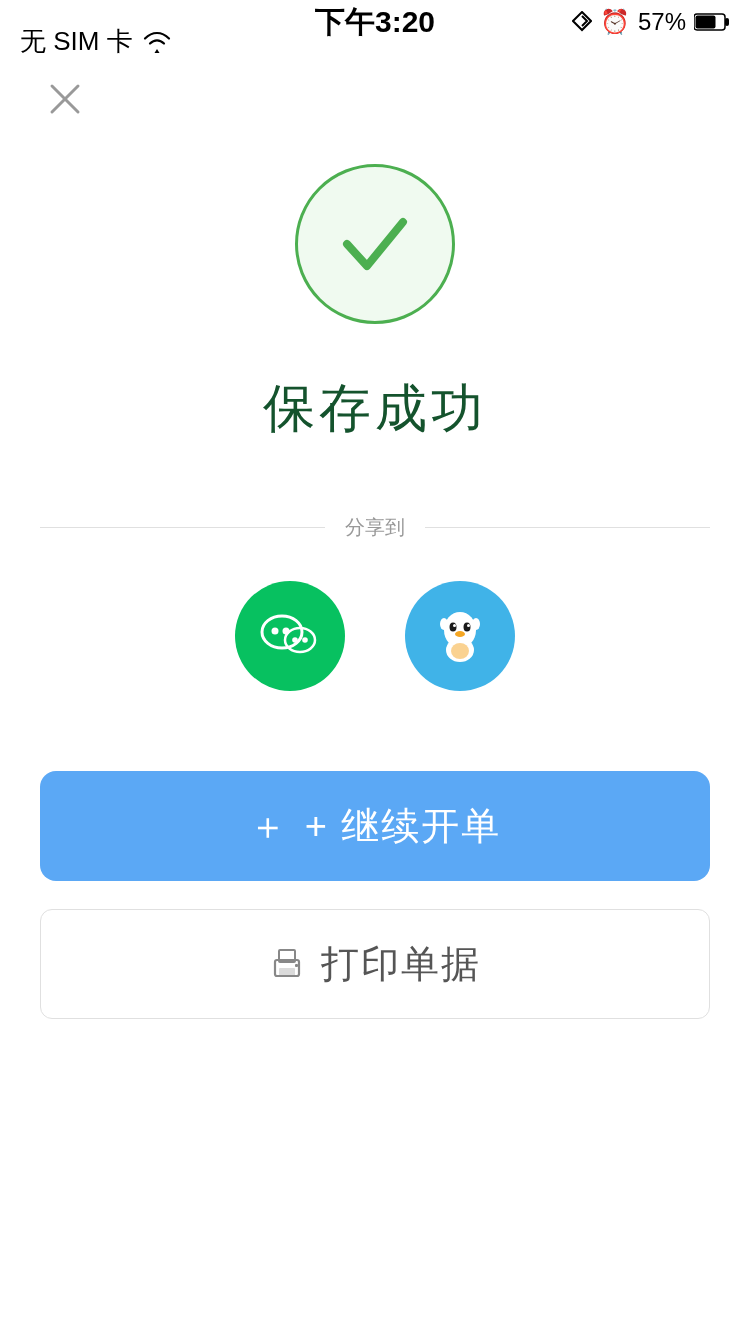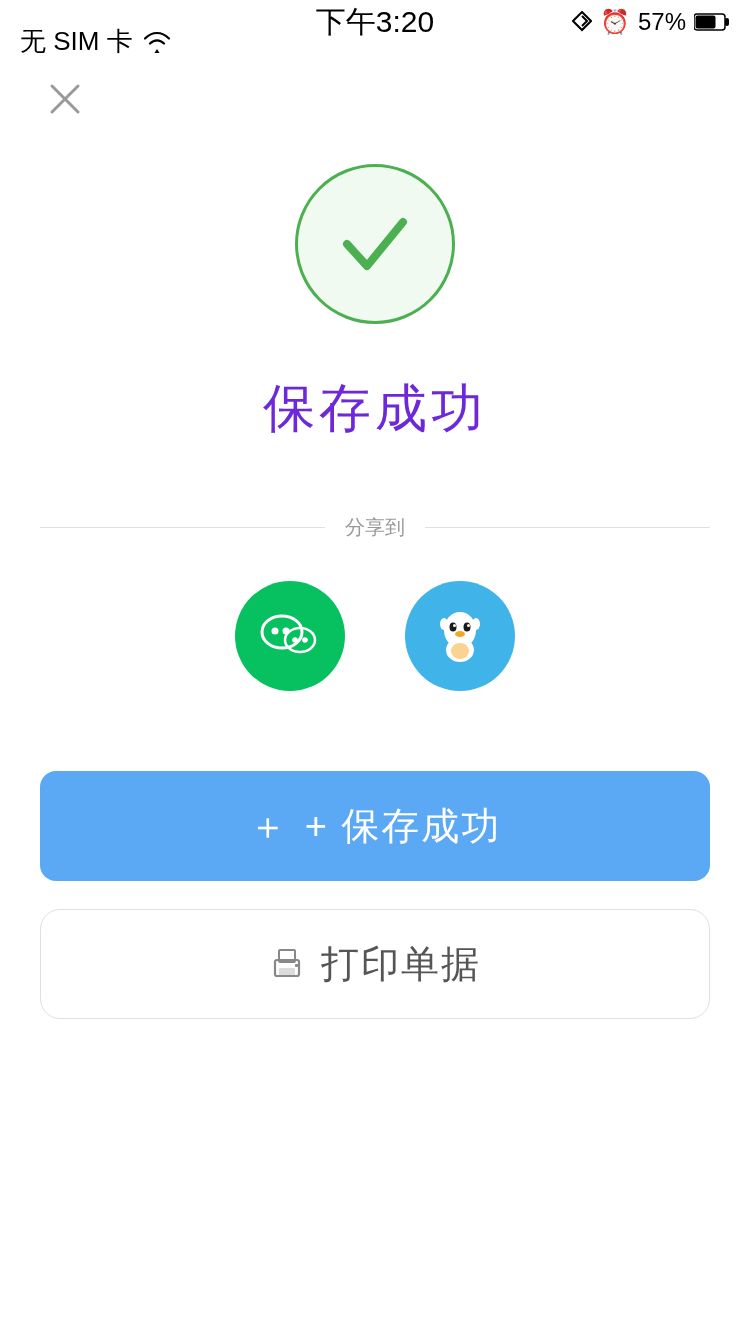--- a/index.html
+++ b/index.html
@@ -28,21 +28,21 @@
     .status-left {
       display: flex;
       align-items: center;
       gap: 10px;
       font-size: 26px;
       font-weight: 500;
       margin-top: 39px;
     }
     .status-center {
       font-size: 30px;
-      font-weight: 400;
+      font-weight: 700;
       position: absolute;
       left: 50%;
       transform: translateX(-50%);
     }
     .status-right {
       display: flex;
       align-items: center;
       gap: 8px;
       font-size: 24px;
     }
@@ -82,21 +82,21 @@
       justify-content: center;
       margin-bottom: 50px;
     }
     .check-circle svg {
       width: 80px;
       height: 80px;
     }
     .success-title {
       font-size: 52px;
       font-weight: 500;
-      color: #6d28d9;
+      color: #14532d;
       letter-spacing: 4px;
       text-align: center;
     }
 
     
     .share-section {
       width: 100%;
       padding: 0 40px;
       margin-top: 20px;
     }
@@ -153,21 +153,21 @@
       justify-content: center;
       gap: 16px;
       cursor: pointer;
       letter-spacing: 2px;
     }
     .btn-secondary {
       width: 100%;
       height: 110px;
       background: #fff;
       border: 1.5px solid #e0e0e0;
-      border-radius: 20px;
+      border-radius: 12px;
       font-size: 38px;
       color: #555;
       display: flex;
       align-items: center;
       justify-content: center;
       gap: 16px;
       cursor: pointer;
       letter-spacing: 2px;
     }
     .btn-icon-white {
@@ -261,21 +261,21 @@
         <ellipse cx="16" cy="20" rx="4" ry="6" fill="#fff"></ellipse>
         <ellipse cx="48" cy="20" rx="4" ry="6" fill="#fff"></ellipse>
       </svg>
     </div>
   </div>
 </div>
 
 <div class="buttons-section">
   <button class="btn-primary">
     <span class="btn-icon-white">＋</span>
-    <span>+ 保存成功</span>
+    <span>+ 继续开单</span>
   </button>
   <button class="btn-secondary">
     <svg width="36" height="36" viewBox="0 0 36 36" fill="none">
       <rect x="6" y="14" width="24" height="16" rx="2" stroke="#888" stroke-width="2.2" fill="none"></rect>
       <rect x="10" y="22" width="16" height="8" rx="1" fill="#888" opacity="0.3"></rect>
       <rect x="10" y="4" width="16" height="12" rx="1" stroke="#888" stroke-width="2" fill="none"></rect>
       <rect x="26" y="18" width="3" height="3" rx="1" fill="#888"></rect>
     </svg>
     <span>打印单据</span>
   </button>

